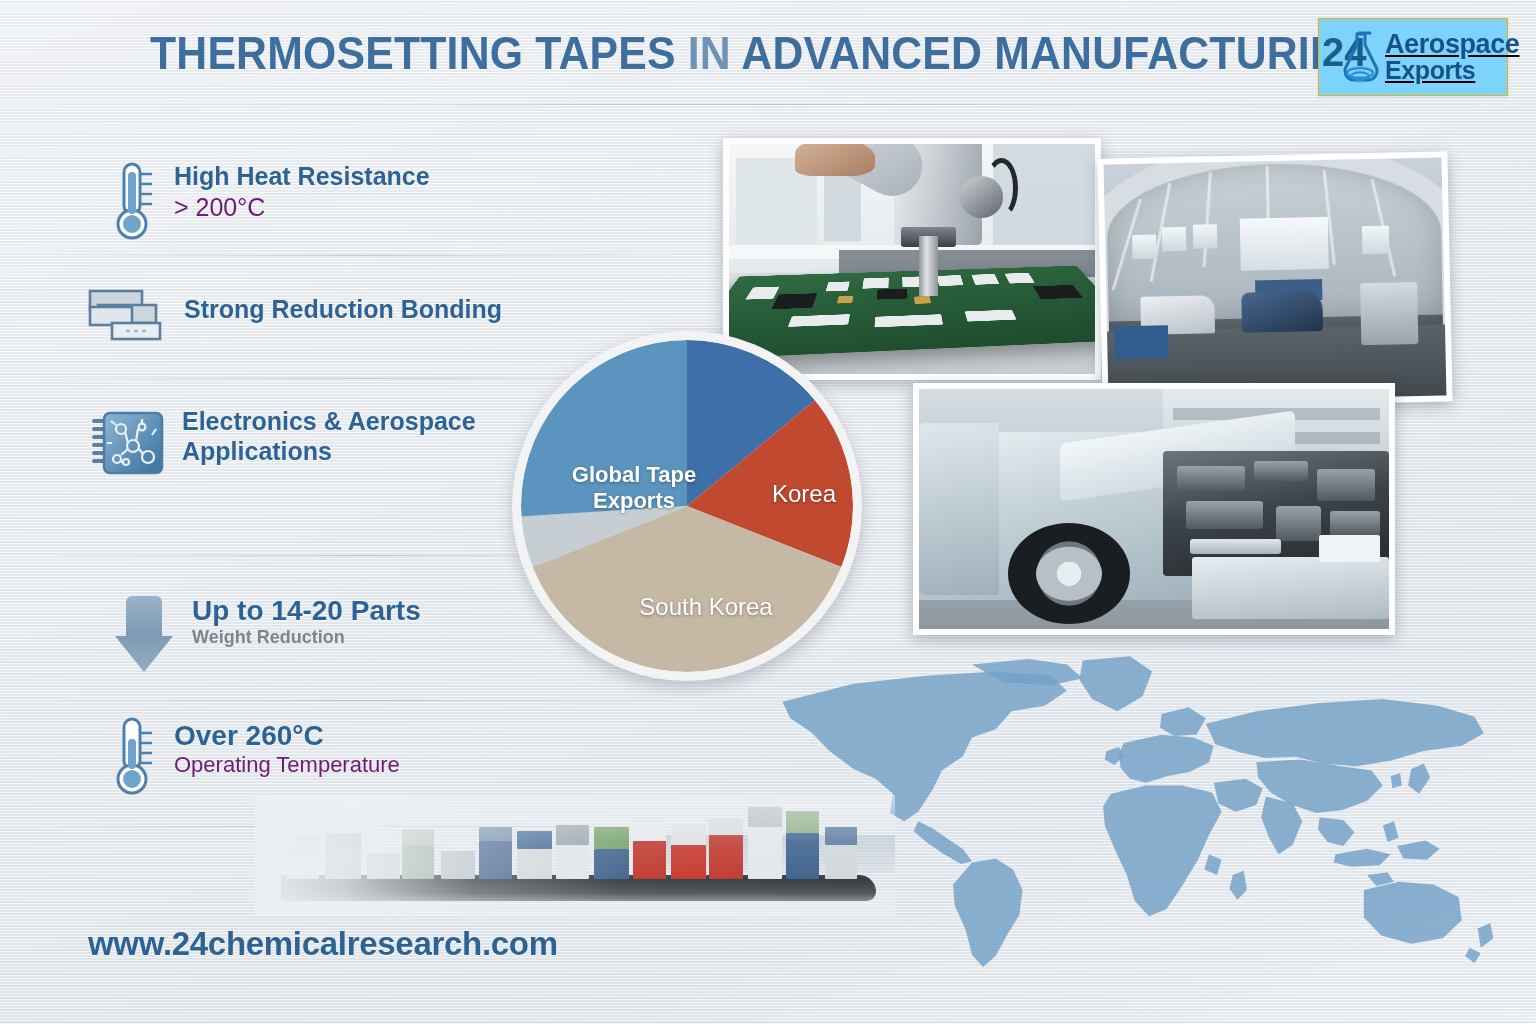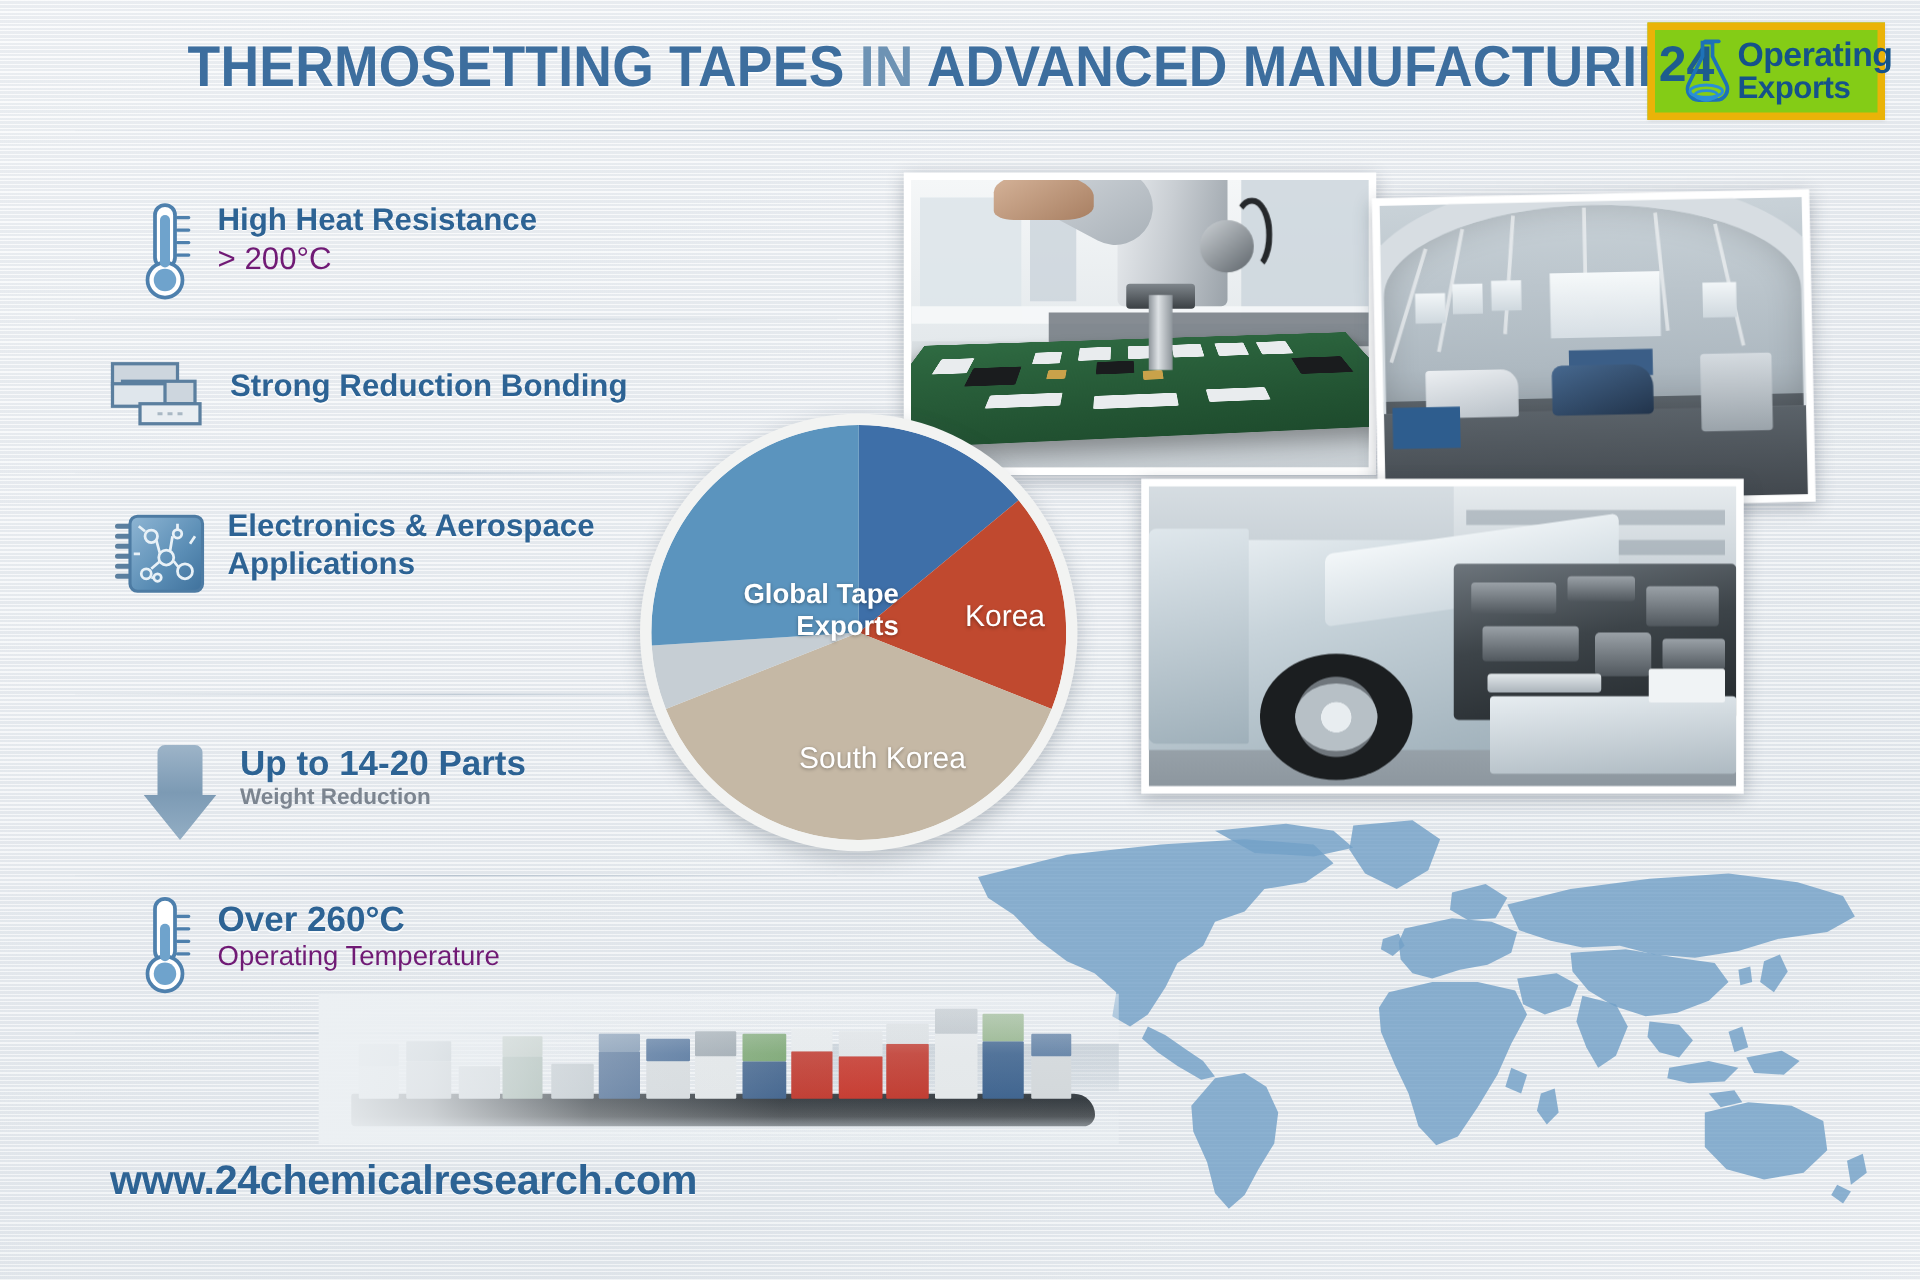--- a/index.html
+++ b/index.html
@@ -21,23 +21,23 @@
     font-size:46px; font-weight:bold; letter-spacing:0.2px;
     color:#3d6e9e; white-space:nowrap;
     text-shadow:0 1px 1px rgba(255,255,255,0.85);
     font-stretch:condensed;
     transform:scaleX(0.93); transform-origin:left center;
   }
   .title .light { color:#6e93b4; font-weight:bold; }
 
   .logo {
     position:absolute; right:28px; top:-8px; width:190px; height:78px;
-    background:#84cc16; border:6px solid #eab308;
+    background:#7dd3fc; border:1px solid #eab308;
     box-shadow:0 1px 3px rgba(0,0,0,0.10);
-    display:flex; align-items:center; padding:4px 6px 4px 4px;
+    display:flex; align-items:center; padding:4px 6px 4px 4px;text-decoration:underline;
   }
   .logo-mark { position:relative; width:66px; height:66px; flex:0 0 66px; }
   .logo-num {
     position:absolute; left:-1px; top:8px; font-size:40px; font-weight:bold;
     color:#1d5c8e; line-height:1;
   }
   .logo-text { display:flex; flex-direction:column; line-height:1.0; margin-left:-4px; }
   .logo-l1 { font-size:27px; font-weight:bold; color:#15528a; letter-spacing:-0.4px; }
   .logo-l2 { font-size:25px; font-weight:bold; color:#15528a; letter-spacing:-0.4px; }
 
@@ -66,21 +66,21 @@
   }
   .pie {
     width:100%; height:100%; border-radius:50%;
     position:relative; overflow:hidden;
   }
   .pie-label {
     position:absolute; color:#ffffff; text-align:center;
     text-shadow:0 1px 3px rgba(0,0,0,0.35);
     line-height:1.18; white-space:pre-line;
   }
-  .pl-exports { left:28px; top:122px; width:170px; font-size:22px; font-weight:bold;text-align:right; }
+  .pl-exports { left:28px; top:122px; width:170px; font-size:22px; font-weight:bold; }
   .pl-china   { left:228px; top:140px; width:110px; font-size:24px; }
   .pl-korea   { left:70px;  top:253px; width:230px; font-size:24px; }
 
   
   .photo {
     position:absolute; background:#ffffff; padding:6px;
     box-shadow:0 4px 14px rgba(50,62,75,0.33);
     overflow:hidden;
   }
   .photo-inner { width:100%; height:100%; position:relative; overflow:hidden; }
@@ -262,21 +262,21 @@
         <span class="logo-num">24</span>
         <svg width="66" height="66" viewBox="0 0 66 66" style="position:absolute;left:0;top:0;">
           <path d="M34 10 h8 v11 l11 22 a9 9 0 0 1 -8 13 h-14 a9 9 0 0 1 -8 -13 l11 -22 z" fill="none" stroke="#1d72b8" stroke-width="3"></path>
           <ellipse cx="37" cy="49" rx="13" ry="5" fill="none" stroke="#2b8fd6" stroke-width="2.4"></ellipse>
           <ellipse cx="37" cy="52" rx="9" ry="3.6" fill="none" stroke="#2b8fd6" stroke-width="2.2"></ellipse>
           <ellipse cx="37" cy="55" rx="5" ry="2.4" fill="#2b8fd6"></ellipse>
           <path d="M36 9 h11" stroke="#1d72b8" stroke-width="3" stroke-linecap="round"></path>
         </svg>
       </div>
       <div class="logo-text">
-        <span class="logo-l1">Operating</span>
+        <span class="logo-l1">Aerospace</span>
         <span class="logo-l2">Exports</span>
       </div>
     </div>
   </div>
 
   <div class="rule" style="left:60px; top:104px; width:1420px;"></div>
 
   <div class="feature" style="left:112px; top:160px; width:420px;">
     <div class="feat-icon">
       <svg width="48" height="86" viewBox="0 0 48 86">

